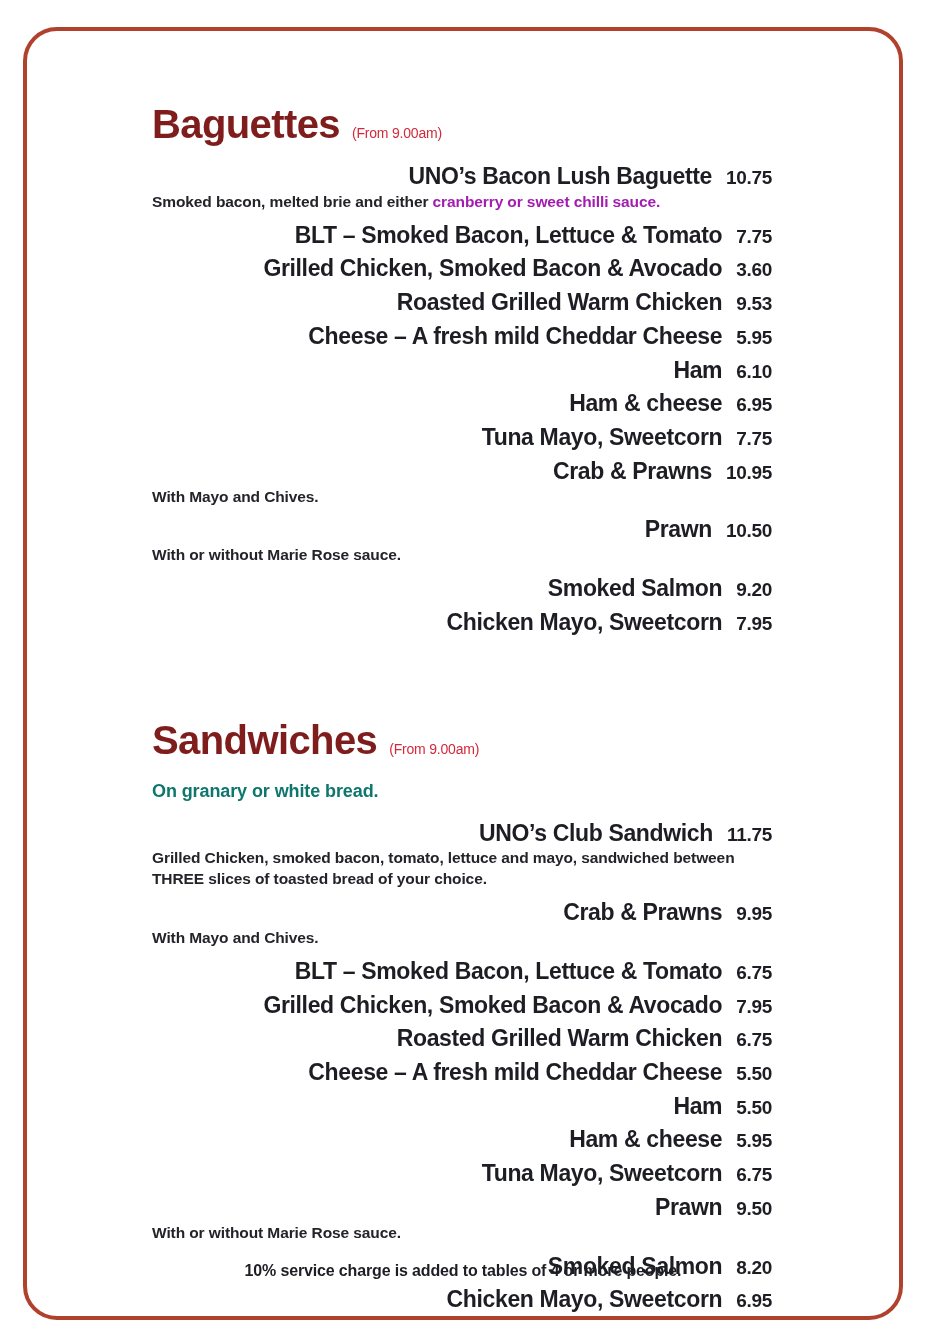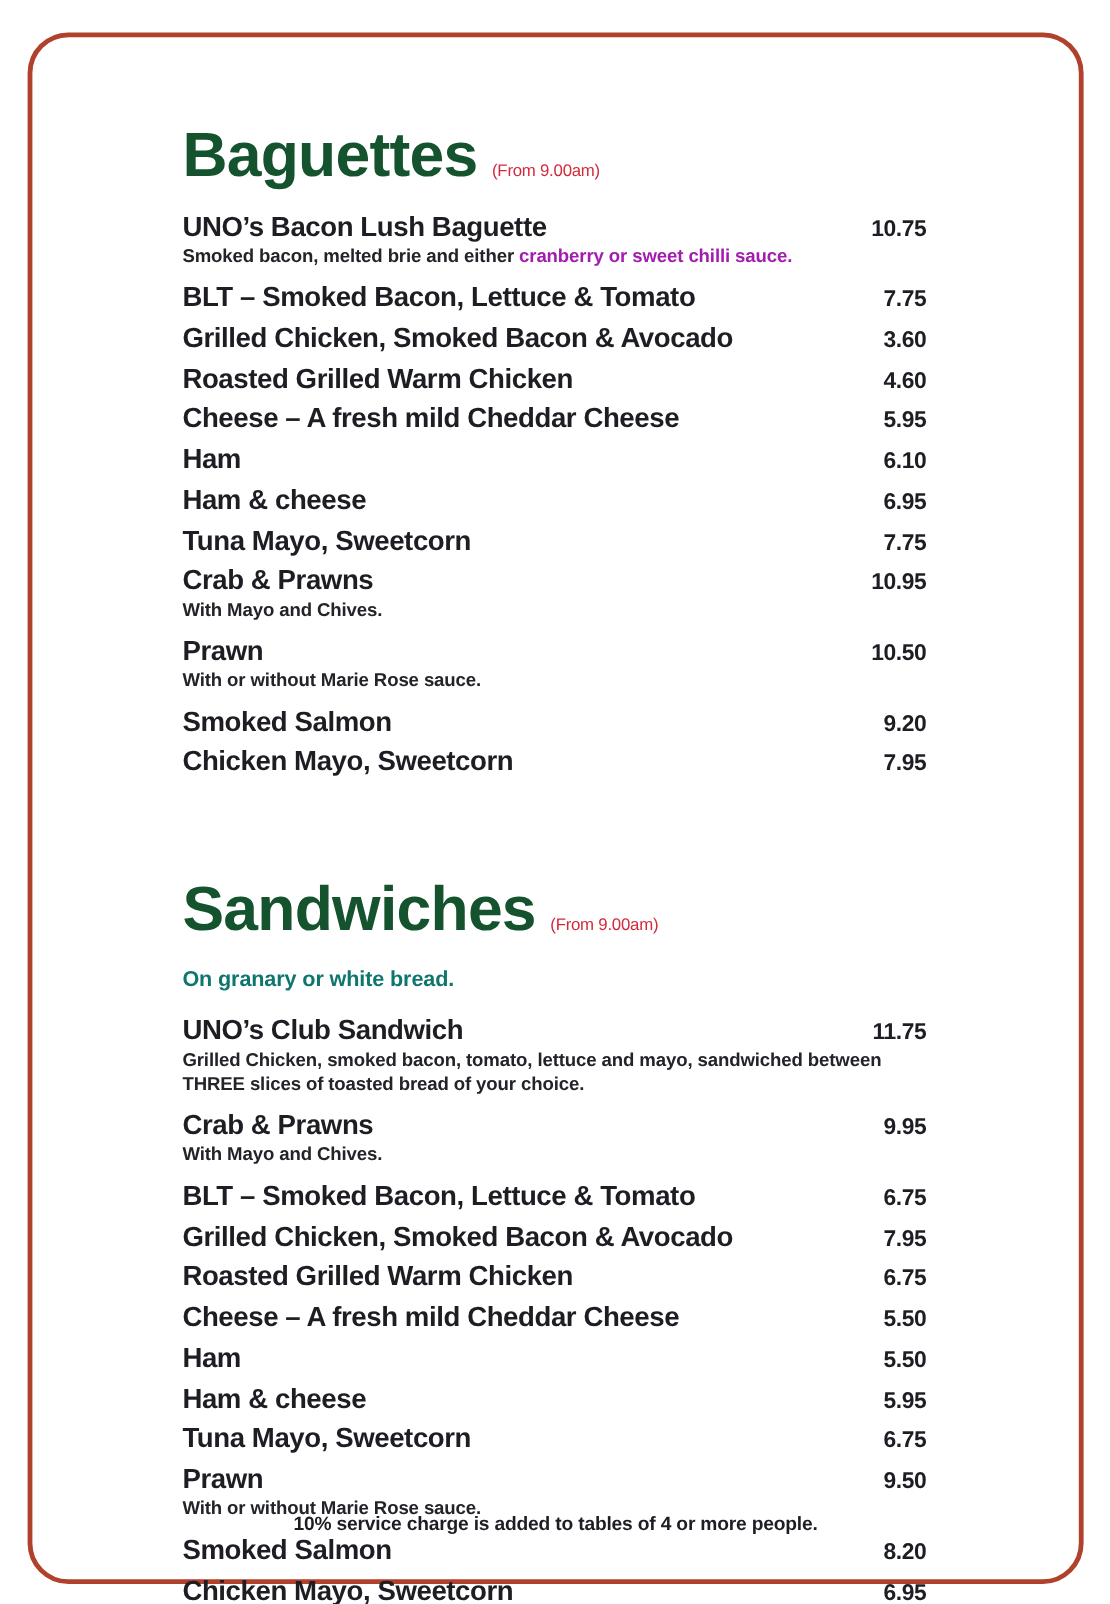--- a/index.html
+++ b/index.html
@@ -34,23 +34,23 @@
     width: 620px;
   }
 
   
   .section-head {
     display: flex;
     align-items: baseline;
     gap: 12px;
   }
   .section-title {
-    font-size: 52px;
+    font-size: 40px;
     font-weight: 700;
-    color: #14532d;
+    color: #7f1d1d;
     letter-spacing: -0.6px;
     line-height: 1.05;
   }
   .section-time {
     font-size: 14px;
     font-weight: 400;
     color: #d12a3c;
     letter-spacing: -0.2px;
     white-space: nowrap;
   }
@@ -65,21 +65,21 @@
   
   .items {
     margin-top: 16px;
   }
   .item {
     margin-bottom: 2px;
   }
   .item-line {
     display: flex;
     align-items: baseline;
-    justify-content: space-between;
+    justify-content: flex-end;
     gap: 14px;
   }
   .item-name {
     font-size: 23px;
     font-weight: 600;
     color: #1d1d24;
     letter-spacing: -0.35px;
     line-height: 1.38;
   }
   .item-price {
@@ -152,21 +152,21 @@
             </div>
             <div class="item">
               <div class="item-line">
                 <span class="item-name">Grilled Chicken, Smoked Bacon &amp; Avocado</span>
                 <span class="item-price">3.60</span>
               </div>
             </div>
             <div class="item">
               <div class="item-line">
                 <span class="item-name">Roasted Grilled Warm Chicken</span>
-                <span class="item-price">4.60</span>
+                <span class="item-price">9.53</span>
               </div>
             </div>
             <div class="item">
               <div class="item-line">
                 <span class="item-name">Cheese – A fresh mild Cheddar Cheese</span>
                 <span class="item-price">5.95</span>
               </div>
             </div>
             <div class="item">
               <div class="item-line">

